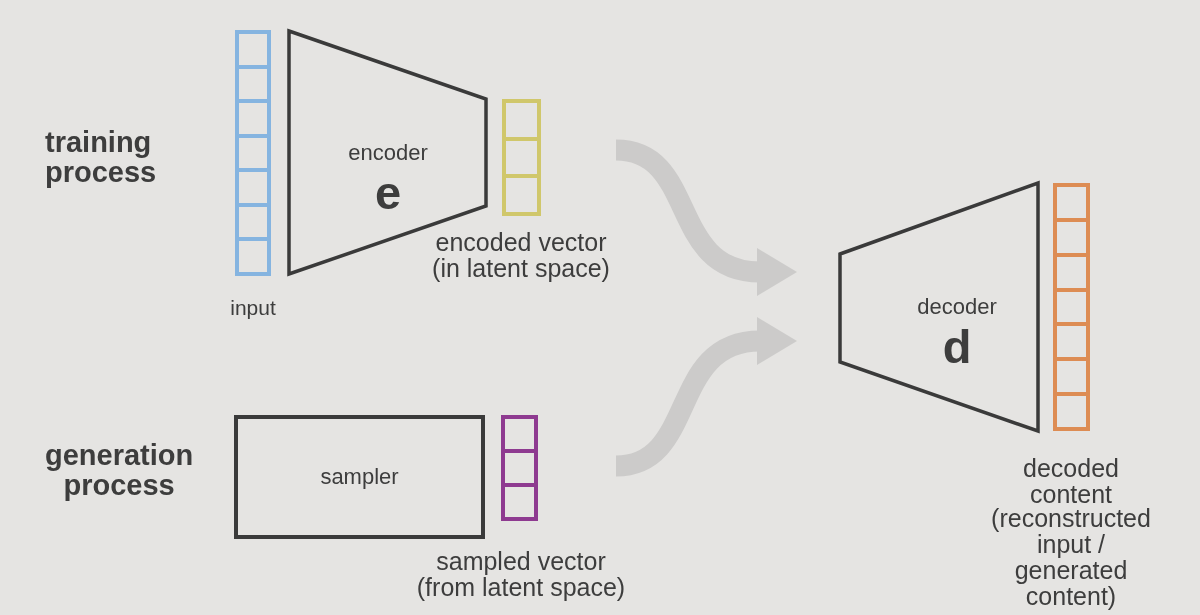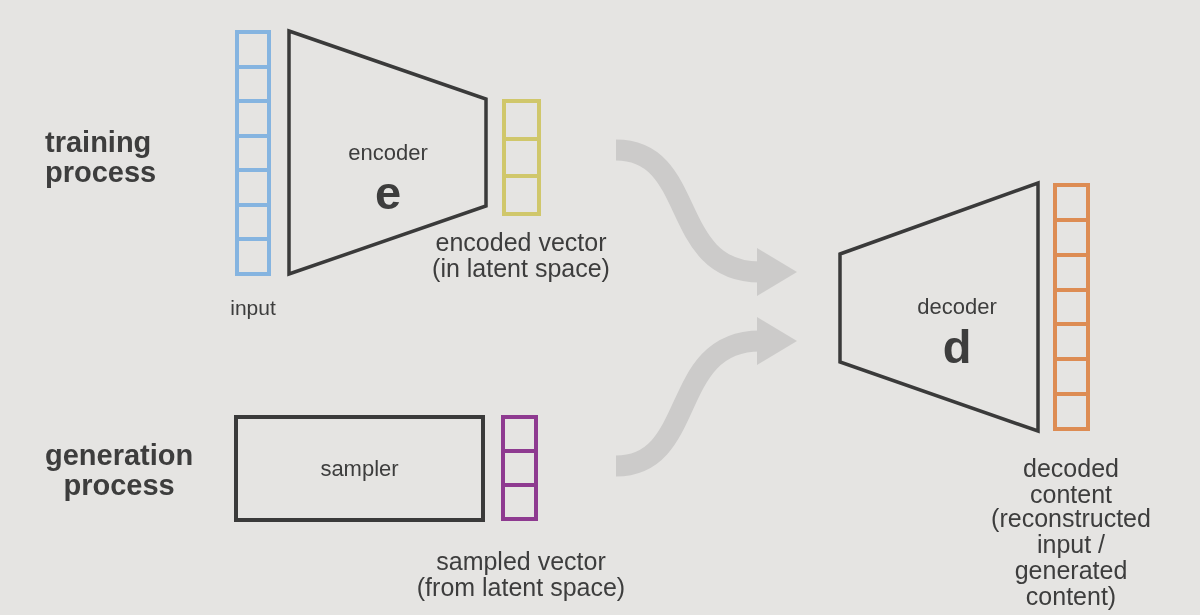--- a/index.html
+++ b/index.html
@@ -20,21 +20,21 @@
   .block-title{font-size:22px;text-align:center;transform:translateX(-50%);line-height:26px;}
   .block-symbol{display:block;font-size:47px;font-weight:bold;line-height:50px;margin-top:2px;}
 
   
   .vec{position:absolute;display:flex;flex-direction:column;}
   .vec .cell{flex:1;border:4px solid var(--vc,#888);}
   .vec .cell:not(:first-child){margin-top:-4px;}
 
   
   .sampler-box{
-    position:absolute;left:234px;top:415px;width:251px;height:107px;
+    position:absolute;left:234px;top:415px;width:251px;height:124px;
     border:4px solid var(--stroke-dark,#3a3a3a);
     box-sizing:border-box;
     display:flex;align-items:center;justify-content:center;
     font-size:22px;color:var(--text-dark,#3a3a3a);
   }
 </style>
 </head>
 <body>
 
 <div class="canvas">

